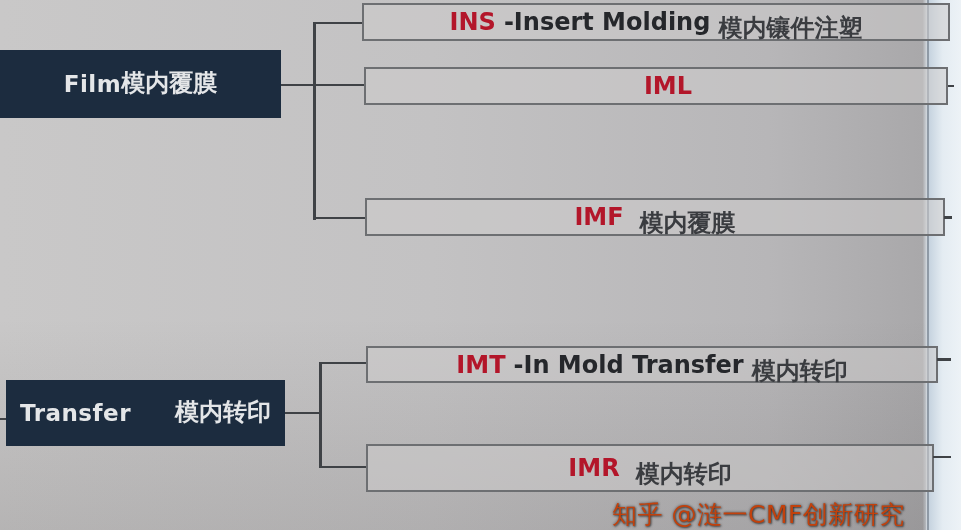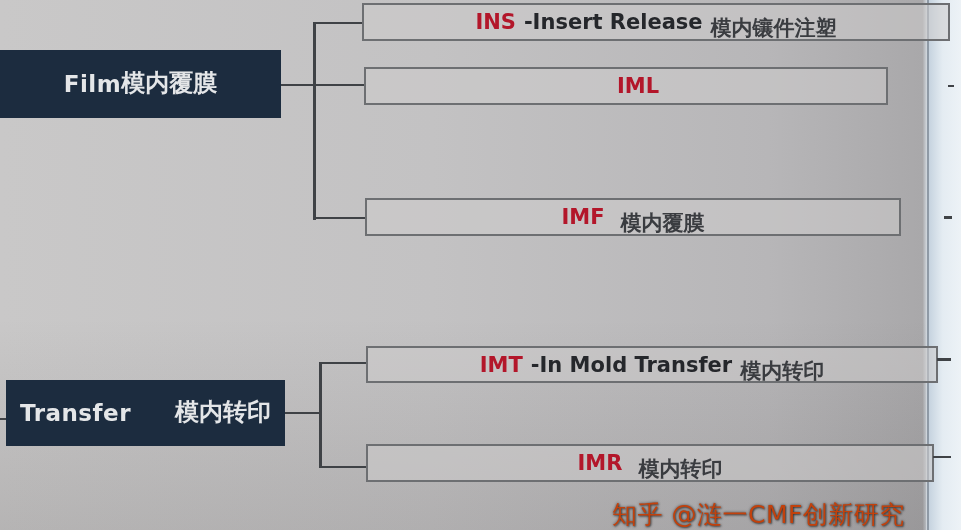--- a/index.html
+++ b/index.html
@@ -22,21 +22,21 @@
     position: absolute; background: #1c2c3f; color: #e4e6e8;
     display: flex; flex-direction: row; align-items: center; justify-content: center;
     font-weight: bold; line-height: 1.15; text-align: center;
   }
   .cat-box .en { font-size: 23px; letter-spacing: 0.5px; }
   .cat-box .zh { font-size: 24px; }
   .line { position: absolute; background: #3f4246; }
   .item-box {
     position: absolute; border: 2px solid #6d6f72; background: rgba(205,204,204,0.55);
     display: flex; align-items: center; justify-content: center;
-    font-size: 21px; font-weight: bold; color: #25272b; white-space: nowrap;
+    font-size: 24px; font-weight: bold; color: #25272b; white-space: nowrap;
     box-sizing: border-box;
   }
   .item-box .code { color: #b3162a; margin-right: 8px; }
   .item-box .zh { margin-left: 8px; color: #3a3c40; margin-top: 12px; }
   .watermark {
     position: absolute; left: 612px; top: 498px; font-size: 25px; color: #c2410c;
     text-shadow: 0 0 3px rgba(0,0,0,0.55), 1px 1px 2px rgba(0,0,0,0.5);
     letter-spacing: 0.5px; white-space: nowrap;
   }
 </style>
@@ -51,29 +51,29 @@
   <span class="zh">模内覆膜</span>
 </div>
 
 <div class="line" style="left:281px; top:84px; width:84px; height:2px;"></div>
 <div class="line" style="left:313px; top:22px; width:3px; height:198px;"></div>
 <div class="line" style="left:313px; top:22px; width:50px; height:2px;"></div>
 <div class="line" style="left:315px; top:217px; width:52px; height:2px;"></div>
 
 <div class="item-box" style="left:362px; top:3px; width:588px; height:38px;">
   <span class="code">INS</span>
-  <span>-Insert Release</span>
+  <span>-Insert Molding</span>
   <span class="zh">模内镶件注塑</span>
 </div>
-<div class="item-box" style="left:364px; top:67px; width:524px; height:38px;padding-left:32px;">
+<div class="item-box" style="left:364px; top:67px; width:584px; height:38px;padding-left:32px;">
   <span class="code">IML</span>
 </div>
 <div class="line" style="left:948px; top:85px; width:6px; height:2px;"></div>
 
-<div class="item-box" style="left:365px; top:198px; width:536px; height:38px;">
+<div class="item-box" style="left:365px; top:198px; width:580px; height:38px;">
   <span class="code">IMF</span>
   <span class="zh">模内覆膜</span>
 </div>
 <div class="line" style="left:944px; top:216px; width:8px; height:3px;"></div>
 
 <div class="line" style="left:0; top:418px; width:6px; height:2px;"></div>
 <div class="cat-box" style="left:6px; top:380px; width:279px; height:66px;gap:44px;">
   <span class="en">Transfer</span>
   <span class="zh">模内转印</span>
 </div>
@@ -83,19 +83,19 @@
 <div class="line" style="left:319px; top:362px; width:48px; height:2px;"></div>
 <div class="line" style="left:320px; top:466px; width:48px; height:2px;"></div>
 
 <div class="item-box" style="left:366px; top:346px; width:572px; height:37px;text-align:right;">
   <span class="code">IMT</span>
   <span>-In Mold Transfer</span>
   <span class="zh">模内转印</span>
 </div>
 <div class="line" style="left:937px; top:358px; width:14px; height:3px;"></div>
 
-<div class="item-box" style="left:366px; top:444px; width:568px; height:38px;">
+<div class="item-box" style="left:366px; top:444px; width:568px; height:48px;">
   <span class="code">IMR</span>
   <span class="zh">模内转印</span>
 </div>
 <div class="line" style="left:933px; top:456px; width:18px; height:2px;"></div>
 
 <div class="watermark">知乎 @涟一CMF创新研究</div>
 
 </body></html>

